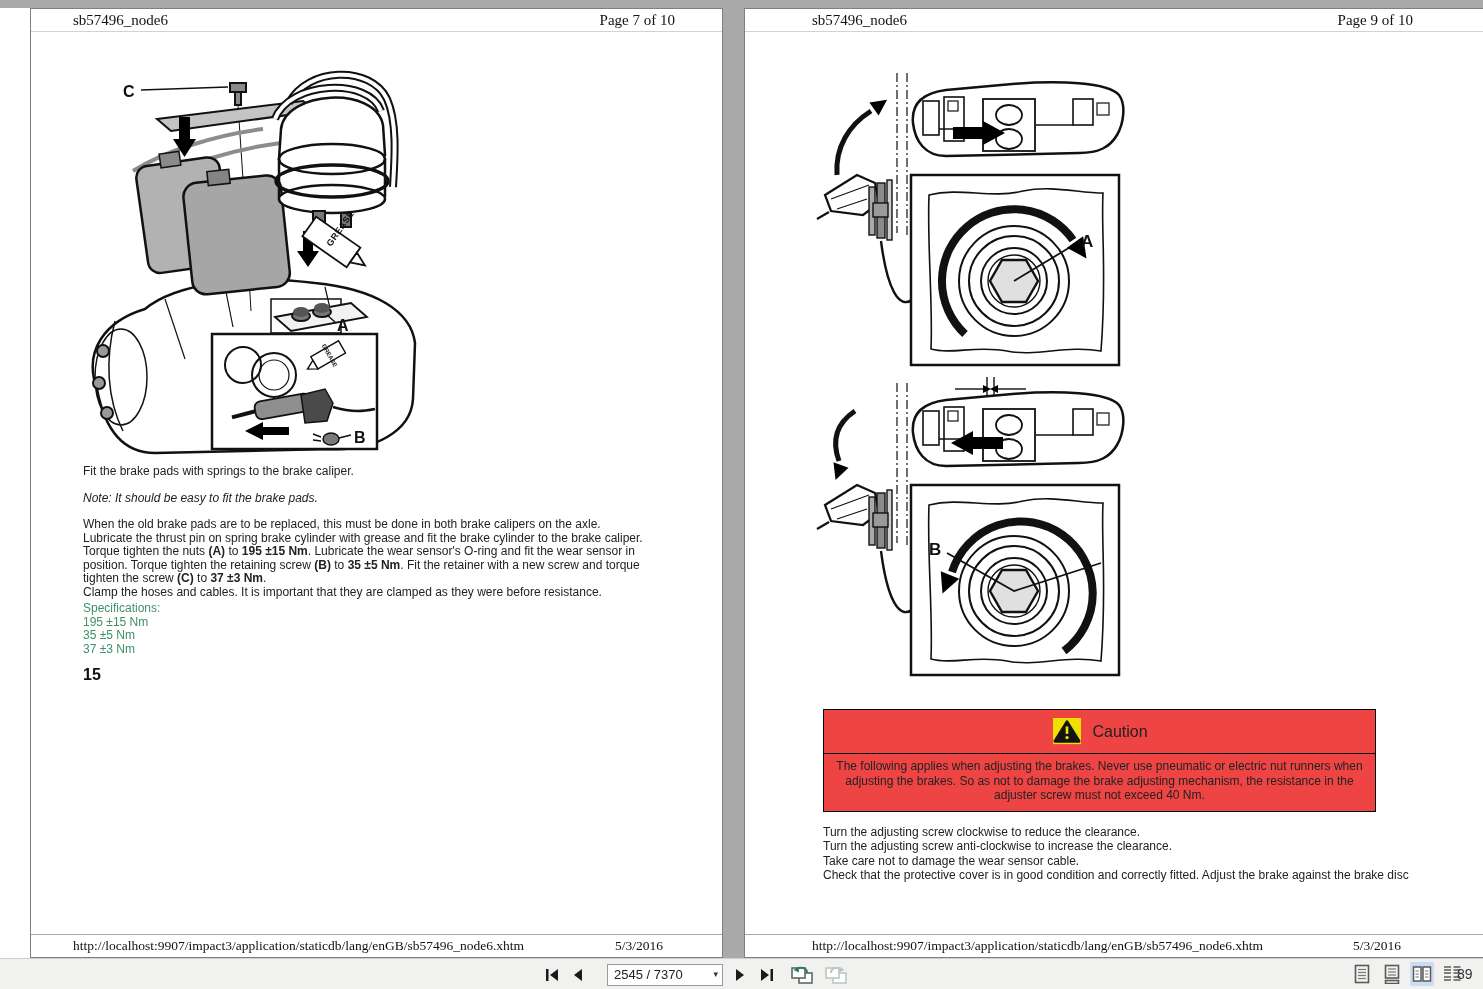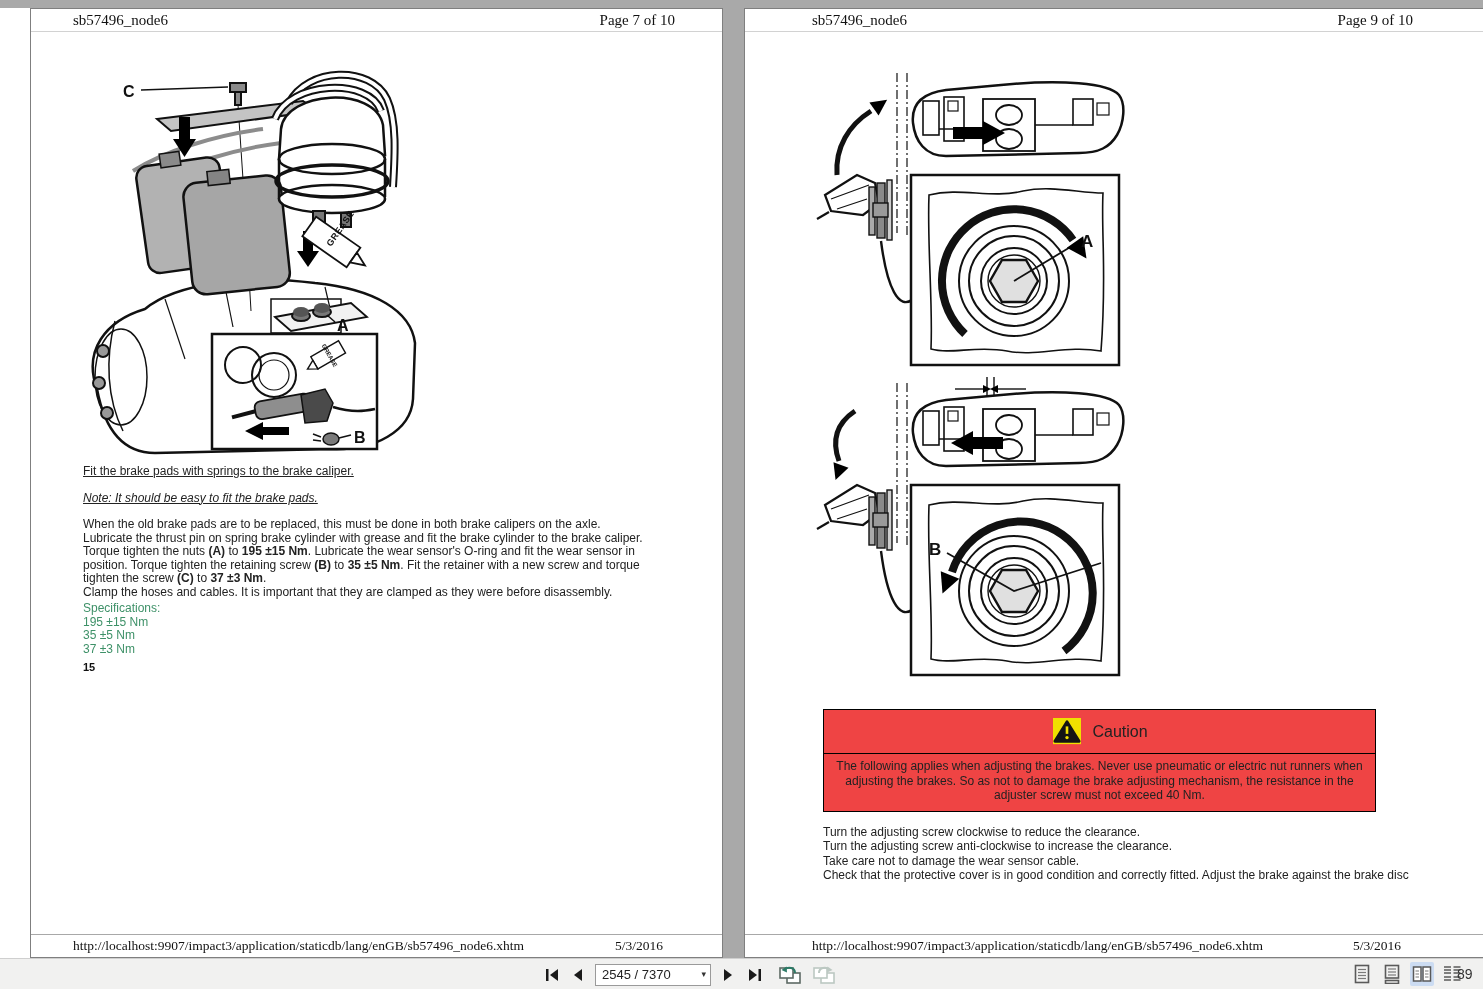--- a/index.html
+++ b/index.html
@@ -23,37 +23,37 @@
   .page-left .page-footer{padding:0 47px 0 42px;}
   .page-right .page-footer{padding:0 70px 0 67px;}
 
   .fig{position:absolute;}
   .fig-left{left:44px;top:50px;}
   .fig-r1{left:66px;top:54px;}
   .fig-r2{left:66px;top:364px;}
 
   .body-text{position:absolute;left:52px;top:456px;width:585px;
     font-size:12px;line-height:13.5px;color:#222;}
-  .body-text .para{margin:0 0 13px 0;text-decoration:underline;}
+  .body-text .para{margin:0 0 13px 0;}
   .body-text .nowrap{white-space:nowrap;}
   .note{font-style:italic;}
   .specs{margin-top:3px;color:#3e9168;}
-  .step-number{margin-top:5px;font-weight:700;font-size:11px;color:#111;}
+  .step-number{margin-top:12px;font-weight:700;font-size:16px;color:#111;}
 
   .caution-box{position:absolute;left:78px;top:700px;width:553px;border:1px solid #000;box-sizing:border-box;background:#ef4444;}
   .caution-title-row{height:43px;display:flex;align-items:center;justify-content:center;gap:9px;border-bottom:1px solid #000;}
   .caution-title{font-size:16px;color:#222;}
   .caution-body{padding:5px 9px 8px 9px;text-align:center;font-size:12px;line-height:14.5px;color:#222;}
 
   .instructions{position:absolute;left:78px;top:816px;width:660px;font-size:12px;line-height:14.4px;color:#222;white-space:nowrap;}
 
   .toolbar{position:absolute;left:0;top:958px;width:1483px;height:31px;background:#f1f1f0;border-top:1px solid #cfcfcf;box-sizing:border-box;}
   .nav-group{position:absolute;left:543px;top:0;height:31px;display:flex;align-items:center;gap:8px;}
   .tb-btn{width:18px;height:18px;display:flex;align-items:center;justify-content:center;cursor:default;}
-  .combo{width:114px;height:20px;background:#fff;border:1px solid #9a9a9a;display:flex;align-items:center;position:relative;}
+  .combo{width:114px;height:20px;background:#fff;border:1px solid #9a9a9a;display:flex;align-items:center;position:relative;margin-left:12px;}
   .combo-input{border:none;outline:none;width:88px;font-family:"Liberation Sans",sans-serif;font-size:13px;color:#222;padding:0 0 0 6px;background:transparent;}
   .combo-caret{position:absolute;right:4px;top:4px;font-size:9px;color:#333;}
   .view-group{position:absolute;left:1350px;top:3px;display:flex;gap:6px;align-items:center;}
   .view-btn{width:24px;height:24px;display:flex;align-items:center;justify-content:center;border-radius:2px;}
   .view-btn.selected{background:#ccdcf2;}
   .zoom-level{position:absolute;left:1457px;top:7px;font-size:14px;color:#333;}
   svg{display:block;}
   text{font-family:"Liberation Sans",sans-serif;}
 </style>
 </head>
@@ -170,21 +170,21 @@
     <text transform="translate(256,188) rotate(-55)" x="0" y="0" font-size="9" font-weight="700" fill="#111" letter-spacing="0.5">GREASE</text>
     <text transform="translate(238,296) rotate(60)" x="-4" y="-12" font-size="6" font-weight="700" fill="#111">GREASE</text>
   </svg>
 
   <div class="body-text">
     <div class="para nowrap">Fit the brake pads with springs to the brake caliper.</div>
     <div class="para note nowrap">Note: It should be easy to fit the brake pads.</div>
     <div class="nowrap">When the old brake pads are to be replaced, this must be done in both brake calipers on the axle.</div>
     <div class="nowrap">Lubricate the thrust pin on spring brake cylinder with grease and fit the brake cylinder to the brake caliper.</div>
     <div><span>Torque tighten the nuts </span><span style="font-weight: 700;">(A)</span><span> to </span><span style="font-weight: 700;">195 ±15 Nm</span><span>. Lubricate the wear sensor's O-ring and fit the wear sensor in position. Torque tighten the retaining screw </span><span style="font-weight: 700;">(B)</span><span> to </span><span style="font-weight: 700;">35 ±5 Nm</span><span>. Fit the retainer with a new screw and torque tighten the screw </span><span style="font-weight: 700;">(C)</span><span> to </span><span style="font-weight: 700;">37 ±3 Nm</span><span>.</span></div>
-    <div class="nowrap">Clamp the hoses and cables. It is important that they are clamped as they were before disassembly.</div>
+    <div class="nowrap">Clamp the hoses and cables. It is important that they are clamped as they were before resistance.</div>
     <div class="specs">
       <div>Specifications:</div>
       <div>195 ±15 Nm</div>
       <div>35 ±5 Nm</div>
       <div>37 ±3 Nm</div>
     </div>
     <div class="step-number">15</div>
   </div>
 
   <div class="footer-rule"></div>

